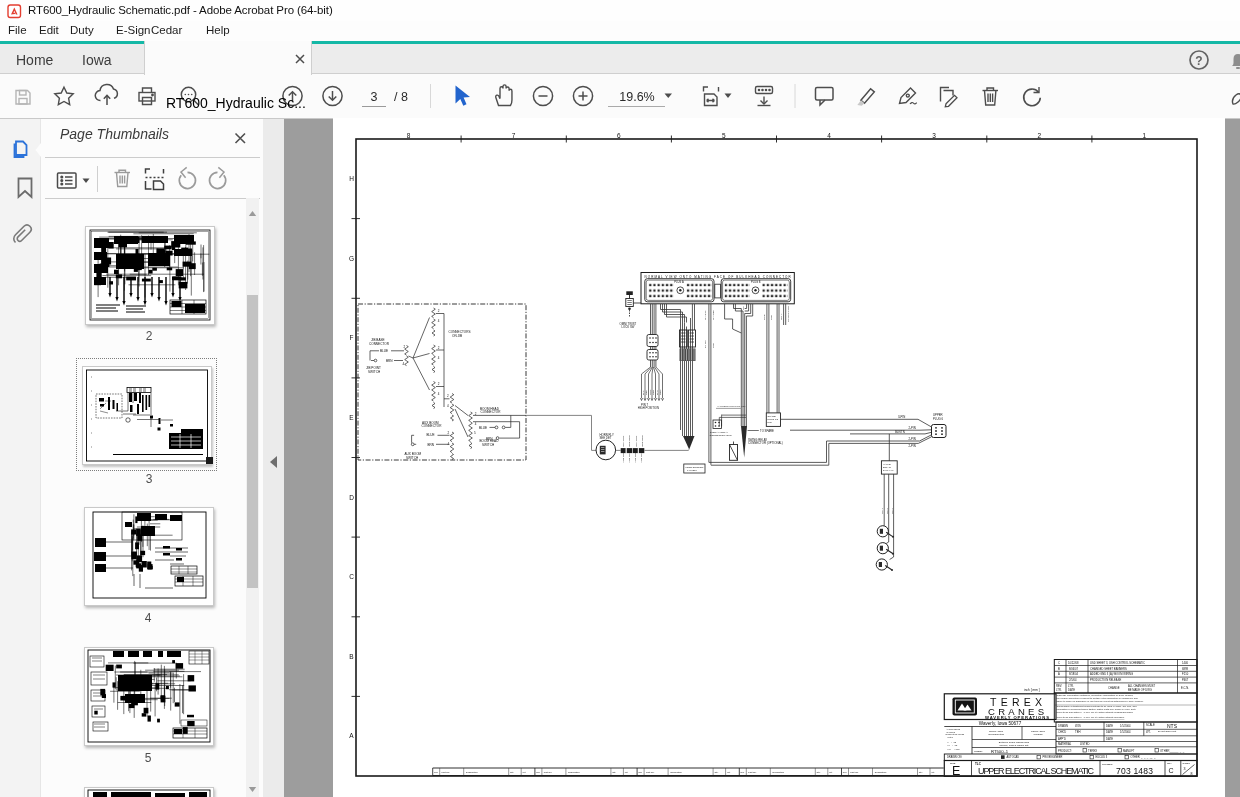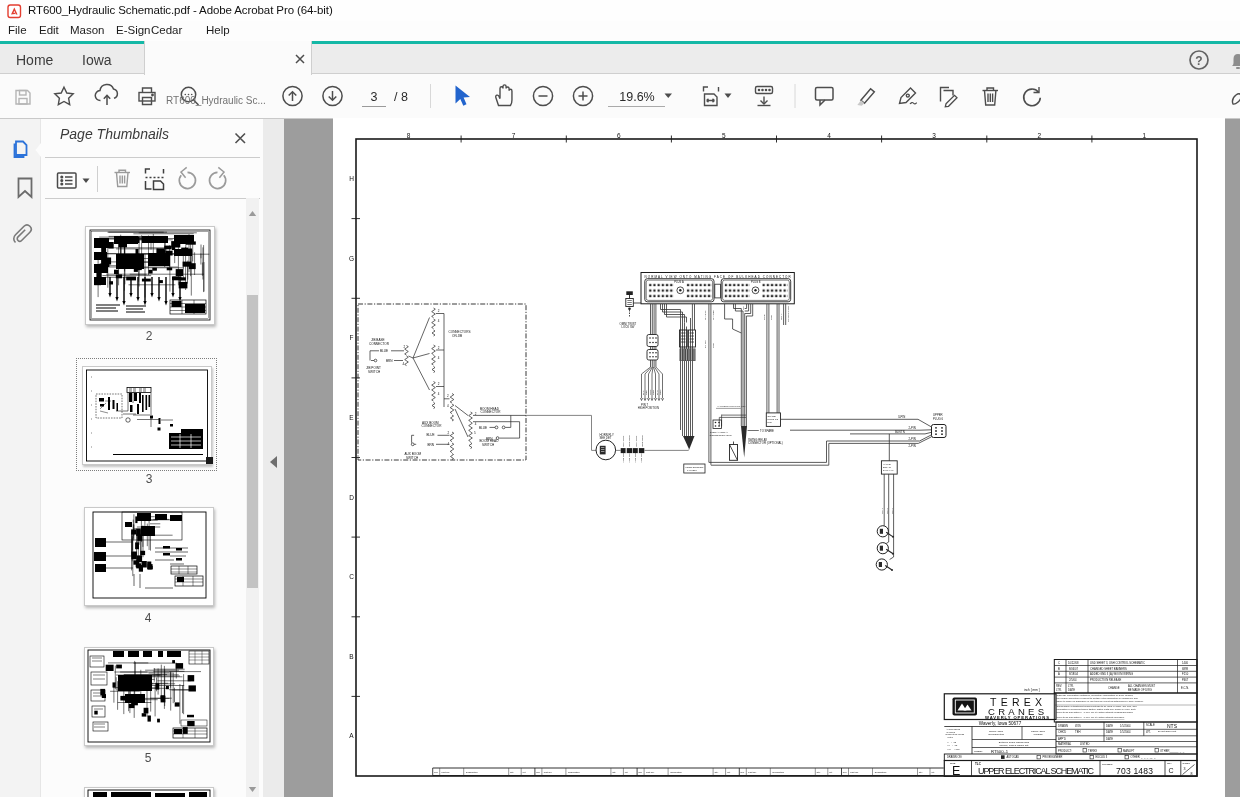--- a/index.html
+++ b/index.html
@@ -7,21 +7,21 @@
        font-family:"Liberation Sans",sans-serif;background:#fff;}
   #titlebar{position:absolute;left:0;top:0;width:1240px;height:21px;background:#fefefe;}
   #titlebar .ttl{position:absolute;left:28px;top:4px;font-size:11.5px;color:#111;letter-spacing:-0.1px;}
   #menubar{position:absolute;left:0;top:21px;width:1240px;height:20px;background:#fdfdfd;font-size:11.5px;color:#1c1c1c;}
   #menubar span{position:absolute;top:3px;}
   #tabbar{position:absolute;left:0;top:41px;width:1240px;height:33px;background:#ececec;
           border-top:3px solid #14b8a6;border-bottom:0;box-sizing:border-box;}
   #tabbar .tab{position:absolute;top:8px;font-size:14px;color:#3c3c3c;}
   #activetab{position:absolute;left:144px;top:41px;width:168px;height:34px;background:#fbfbfb;
              border-left:1px solid #cfcfcf;border-right:1px solid #cfcfcf;box-sizing:border-box;z-index:2;}
-  #activetab .txt{position:absolute;left:21px;top:9px;font-size:10px;color:#737373;white-space:nowrap;margin-top:45px;}
+  #activetab .txt{position:absolute;left:21px;top:9px;font-size:14px;color:#000000;white-space:nowrap;margin-top:45px;}
   #toolbar{position:absolute;left:0;top:74px;width:1240px;height:44px;background:#fbfbfb;
            border-bottom:1px solid #c9c9c9;box-sizing:content-box;}
   #tabline{position:absolute;left:0;top:73px;width:1240px;height:1px;background:#cfcfcf;}
   #content{position:absolute;left:0;top:119px;width:1240px;height:678px;}
   #iconstrip{position:absolute;left:0;top:0;width:41px;height:678px;background:#f3f3f3;border-right:1px solid #e6e6e6;box-sizing:border-box;}
   #panel{position:absolute;left:41px;top:0;width:222px;height:678px;background:#fcfcfc;border-right:1px solid #dadada;box-sizing:content-box;}
   #panel .hdr{position:absolute;left:19px;top:7px;font-size:14px;color:#3a3a3a;font-style:italic;}
   .pdiv{position:absolute;left:4px;width:215px;height:1px;background:#cccccc;}
   #gutter{position:absolute;left:263px;top:0;width:21px;height:678px;background:#ebebeb;}
   #gutter .grab{position:absolute;left:7px;top:337px;width:0;height:0;border-top:6px solid transparent;border-bottom:6px solid transparent;border-right:7px solid #6e6e6e;}
@@ -37,21 +37,21 @@
 <div id="titlebar">
   <svg width="24" height="21" style="position:absolute;left:0;top:0">
     <rect x="8" y="5" width="12.5" height="12.5" rx="2.2" fill="#fff" stroke="#e33e30" stroke-width="1.4"></rect>
     <path d="M11 14.5 L14.3 7.5 L17.6 14.5 L15.9 14.5 L14.3 10.8 L13.4 12.7 L14.8 12.7 L15.3 14.1 Z" fill="#e33e30"></path>
   </svg>
   <span class="ttl">RT600_Hydraulic Schematic.pdf - Adobe Acrobat Pro (64-bit)</span>
 </div>
 <div id="menubar">
   <span style="left:8px">File</span>
     <span style="left:39px">Edit</span>
-    <span style="left:70px">Mason</span>
+    <span style="left:70px">Duty</span>
   <span style="left:116px">E-Sign</span>
     <span style="left:151px">Cedar</span>
     <span style="left:206px">Help</span>
 </div>
 <div id="tabbar">
   <span class="tab" style="left:16px">Home</span>
   <span class="tab" style="left:82px">Iowa</span>
   <svg width="120" height="33" style="position:absolute;left:1180px;top:0">
     <circle cx="19" cy="16" r="9" fill="none" stroke="#636363" stroke-width="1.7"></circle>
     <text x="19" y="21" font-size="12" font-weight="bold" fill="#636363" text-anchor="middle">?</text>

